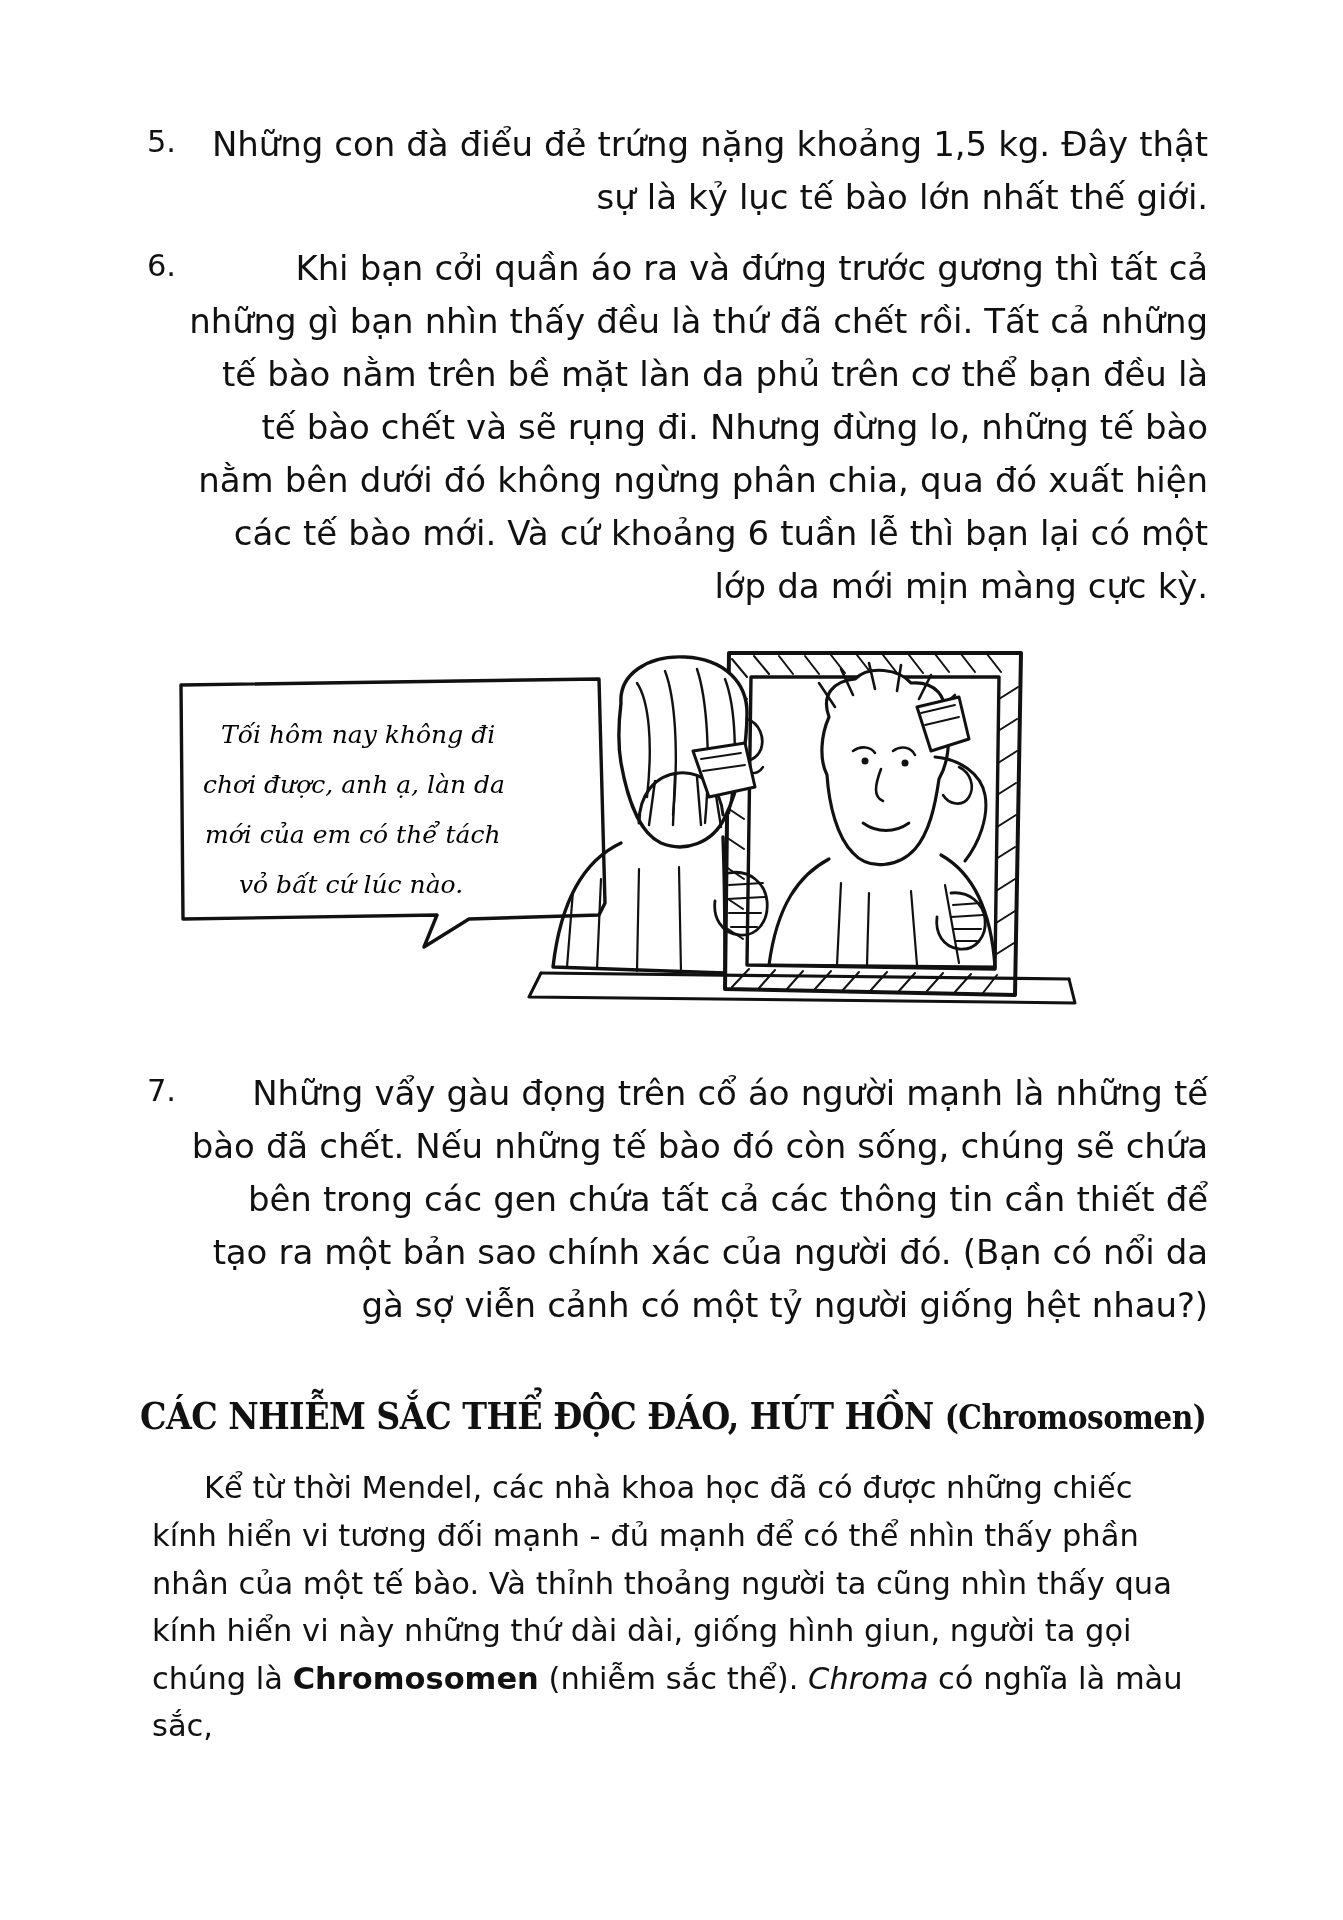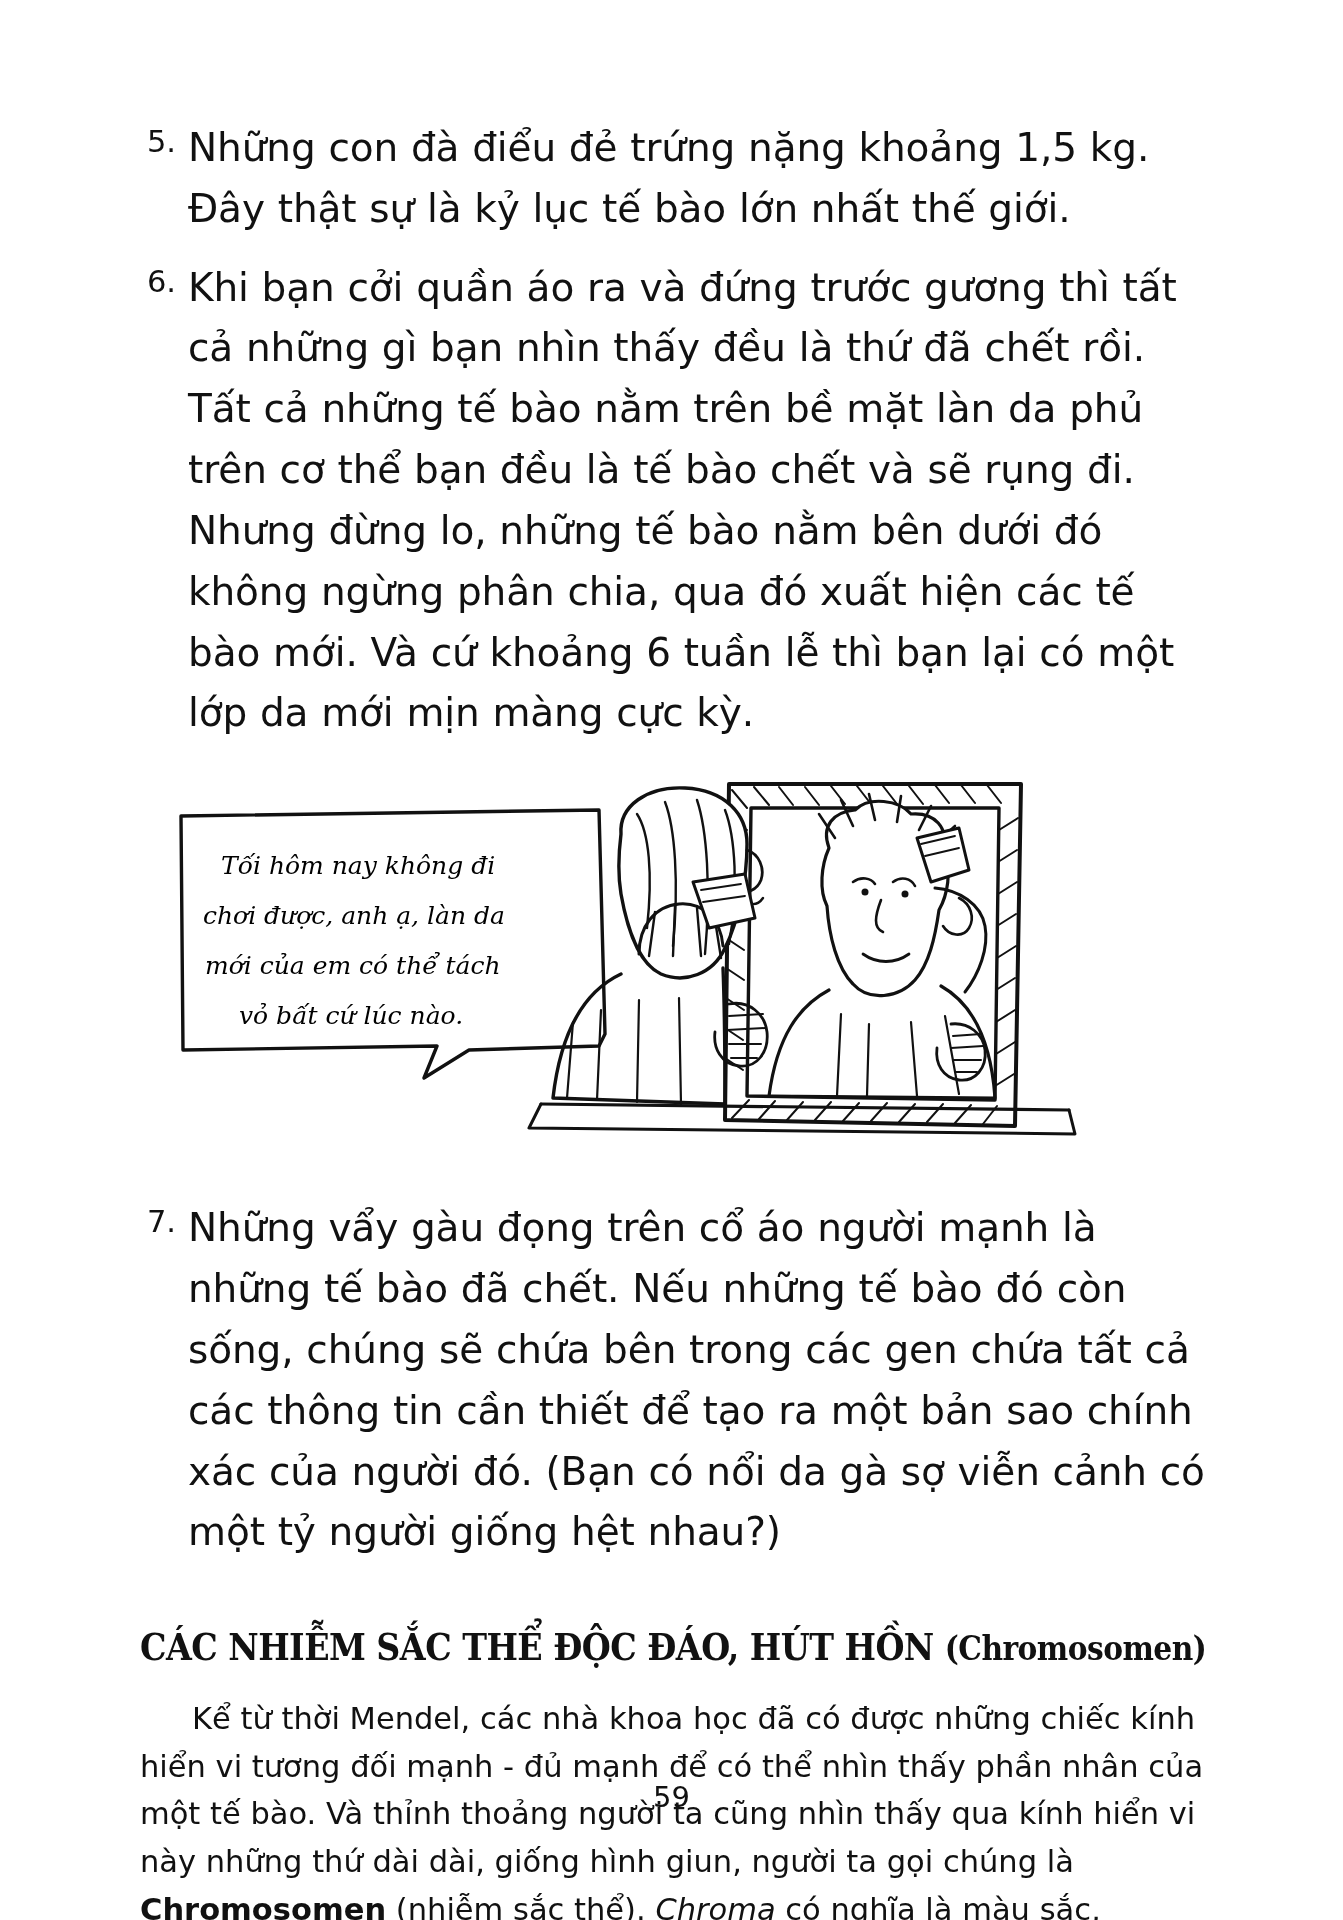--- a/index.html
+++ b/index.html
@@ -42,23 +42,23 @@
     width: 48px;
     font-size: 30.5px;
     line-height: 1.56;
     text-align: right;
     padding-right: 12px;
     box-sizing: border-box;
     font-family: "DejaVu Sans", sans-serif;
   }
   .list-text {
     flex: 1 1 auto;
-    font-size: 39px;
+    font-size: 34px;
     line-height: 1.56;
-    text-align: left;
+    text-align: right;
     letter-spacing: -0.1px;
     word-spacing: 0.5px;
   }
 
   
   .figure {
     margin: 34px 0 28px 0;
     width: 1068px;
     display: block;
   }
@@ -87,21 +87,21 @@
     font-weight: bold;
     font-size: 33px;
   }
 
   
   .body-par {
     font-size: 30.5px;
     line-height: 1.56;
     text-align: left;
     text-indent: 52px;
-    margin: 0;
+    margin: 12px;
   }
   .body-par b { font-weight: bold; }
   .body-par i { font-style: italic; }
 
   
   .page-number {
     position: absolute;
     left: 0;
     right: 0;
     top: 1780px;
@@ -203,14 +203,13 @@
       <div class="list-num">7.</div>
       <div class="list-text">Những vẩy gàu đọng trên cổ áo người mạnh là những tế bào đã chết. Nếu những tế bào đó còn sống, chúng sẽ chứa bên trong các gen chứa tất cả các thông tin cần thiết để tạo ra một bản sao chính xác của người đó. (Bạn có nổi da gà sợ viễn cảnh có một tỷ người giống hệt nhau?)</div>
     </div>
 
     <h2 class="section-heading"><span>CÁC NHIỄM SẮC THỂ ĐỘC ĐÁO, HÚT HỒN </span><span class="paren">(Chromosomen)</span></h2>
 
     <p class="body-par"><span>Kể từ thời Mendel, các nhà khoa học đã có được những chiếc kính hiển vi tương đối mạnh - đủ mạnh để có thể nhìn thấy phần nhân của một tế bào. Và thỉnh thoảng người ta cũng nhìn thấy qua kính hiển vi này những thứ dài dài, giống hình giun, người ta gọi chúng là </span><b>Chromosomen</b><span> (nhiễm sắc thể). </span><i>Chroma</i><span> có nghĩa là màu sắc,</span></p>
 
   </div>
 
-  <div class="page-number">59</div>
 </div>
 
 </body></html>

